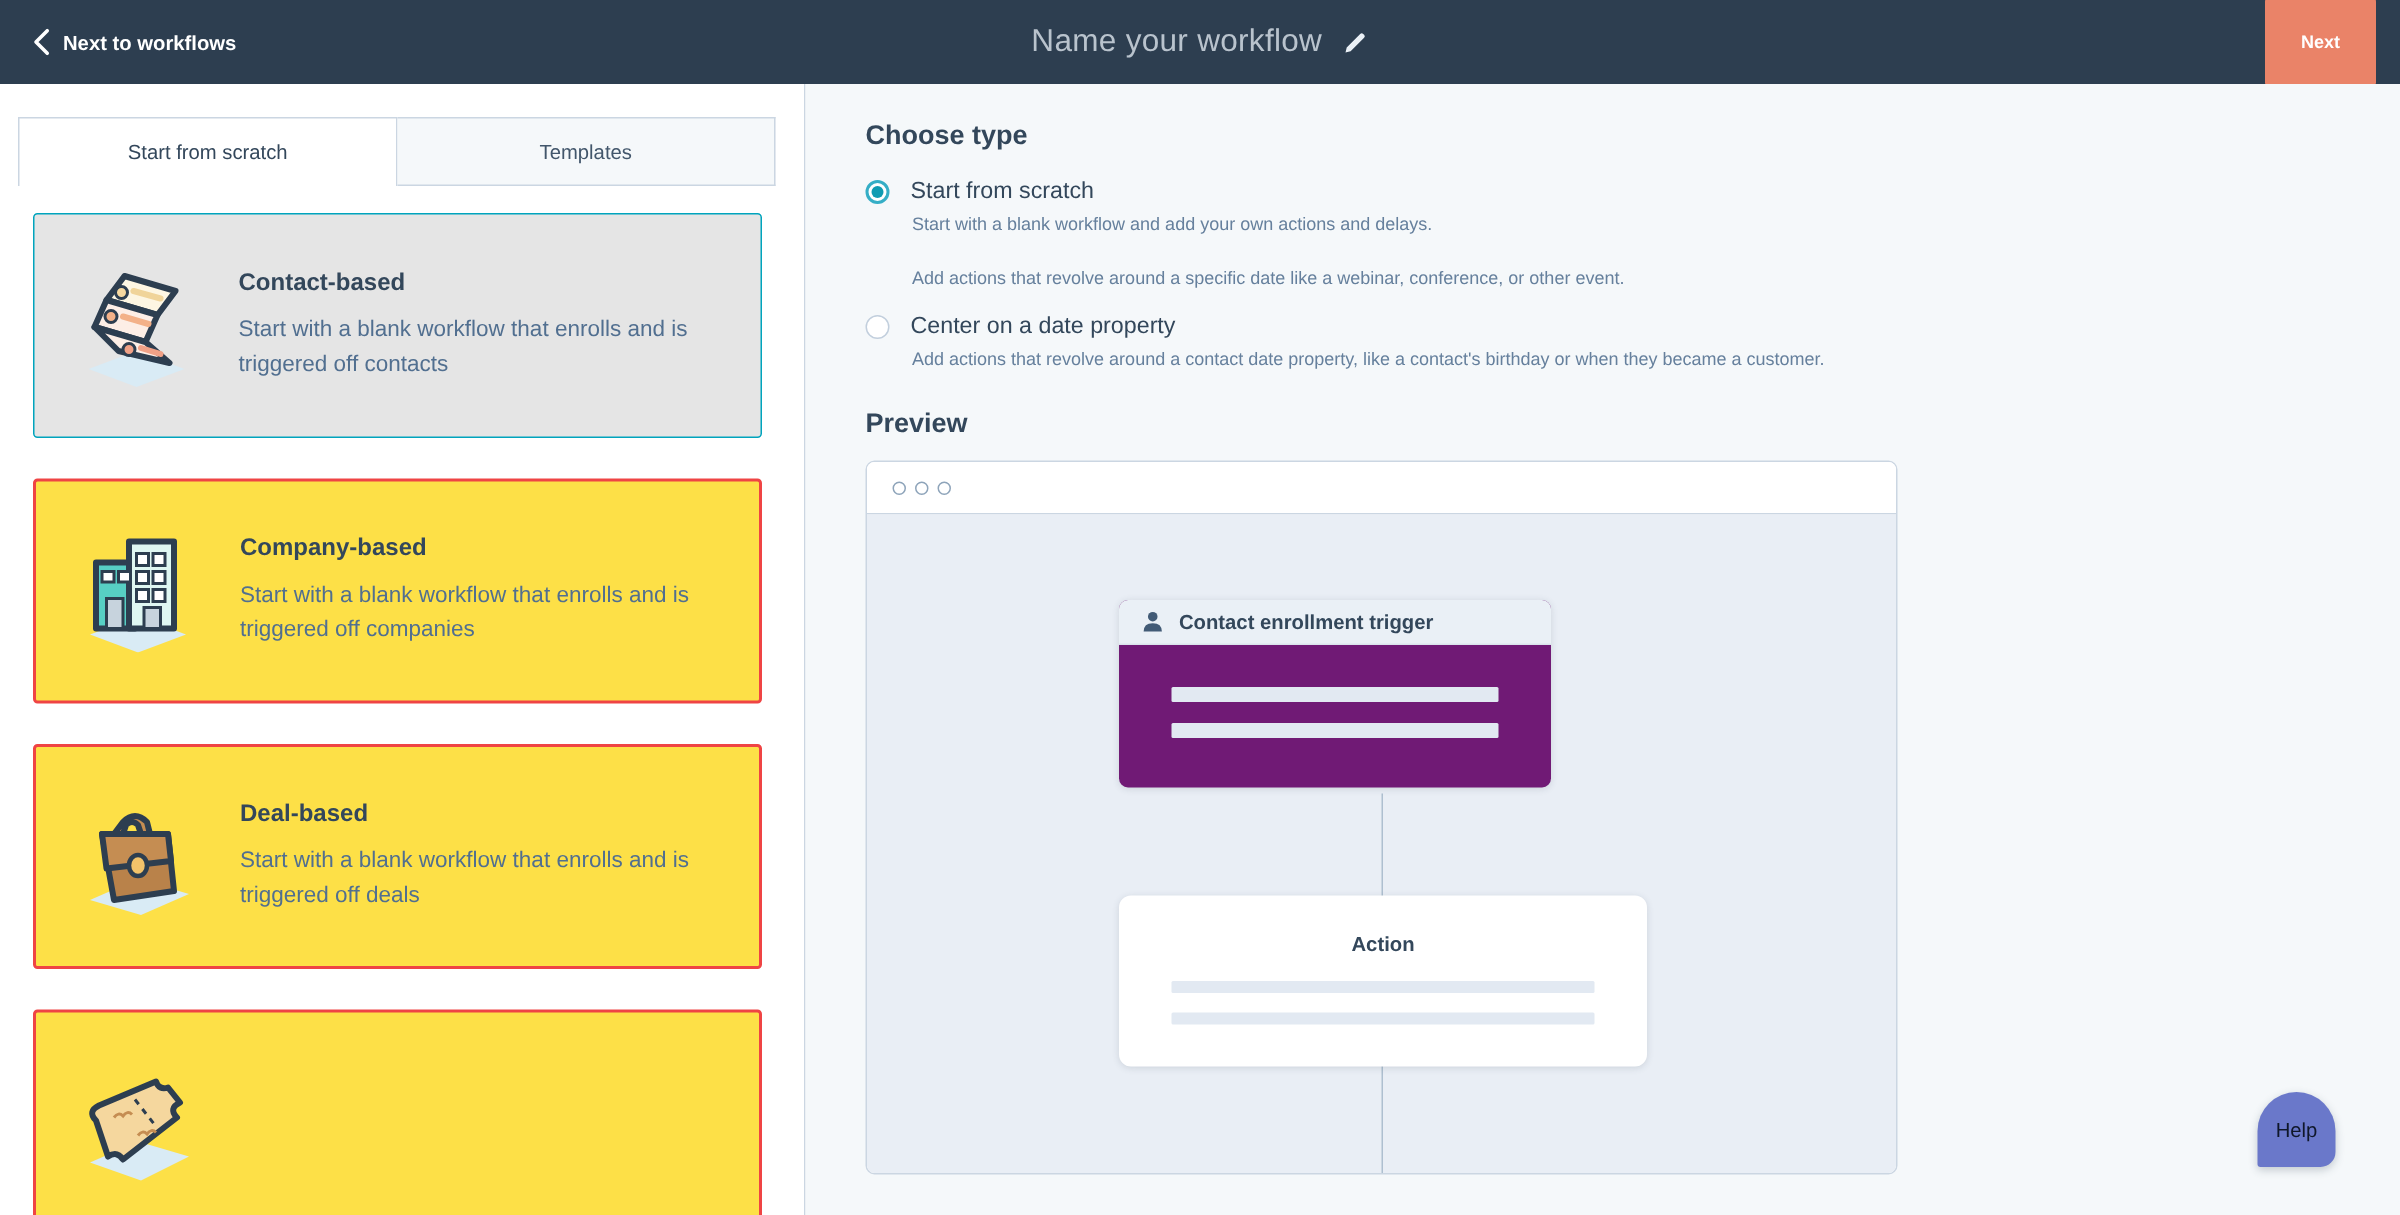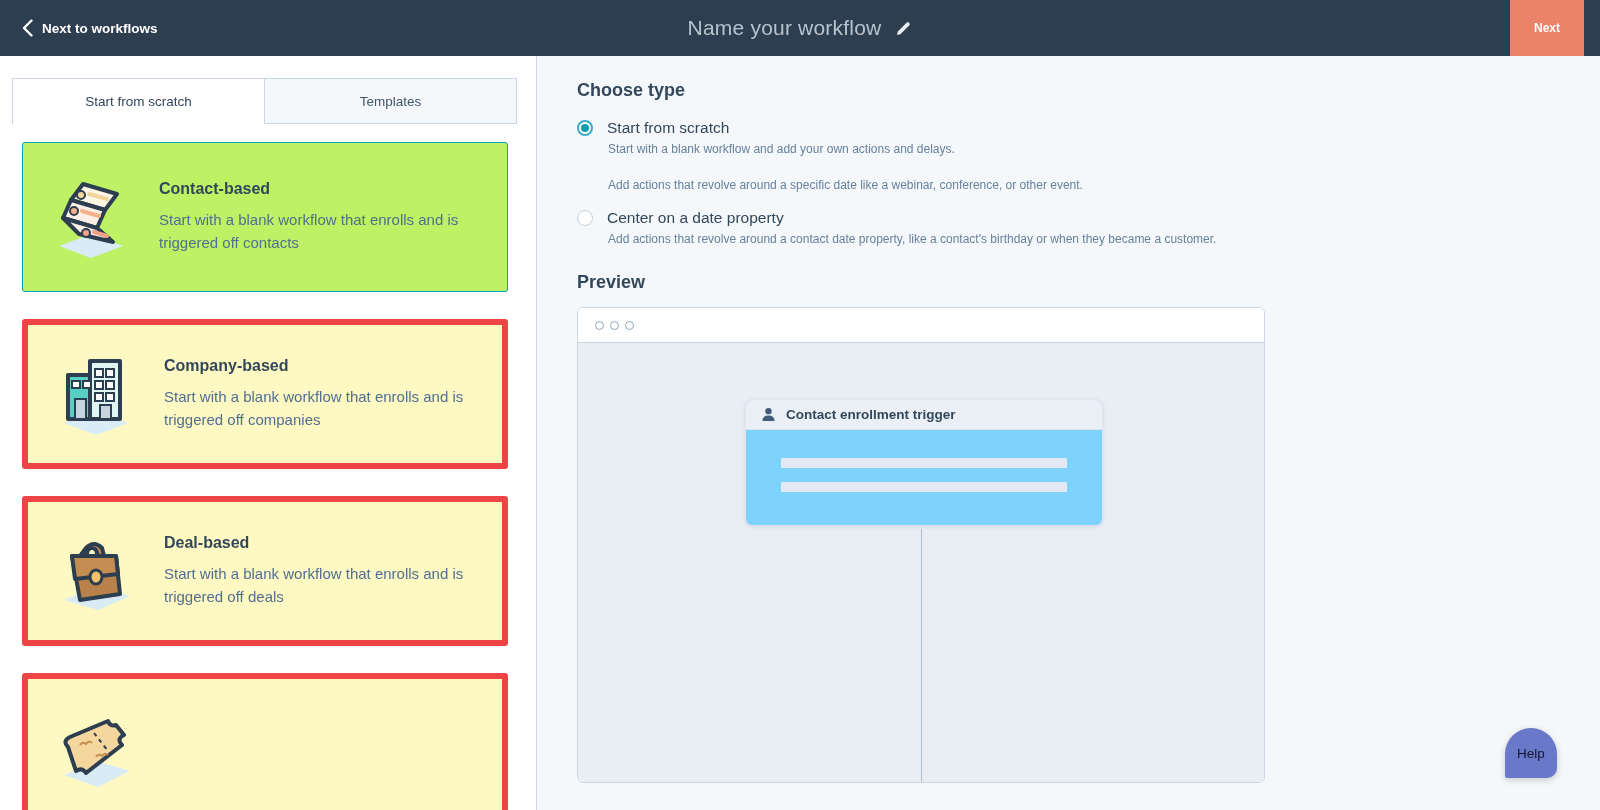--- a/index.html
+++ b/index.html
@@ -20,22 +20,22 @@
   .main-panel { flex:1; background:#f5f8fa; padding:24px 0 0 40px; position:relative; }
 
   
   .tabs { display:flex; width:505px; }
   .tab { flex:1; height:46px; display:flex; align-items:center; justify-content:center; font-size:13.5px; cursor:pointer; }
   .tab.active { background:#fff; border:1px solid #cbd6e2; border-bottom:none; color:#33475b; }
   .tab.inactive { background:#f5f8fa; border:1px solid #cbd6e2; border-left:none; color:#42566b; }
 
   
   .cards { margin:18px 0 0 10px; display:flex; flex-direction:column; gap:27px; }
-  .card { width:486px; min-height:150px; background:#fef9c3; border:6px solid #ef4444; border-radius:3px; display:flex; align-items:center; gap:26px; padding:24px 26px; cursor:pointer; }
-  .card.selected { background:#bef264; border:1.5px solid #00a4bd; }
+  .card { width:486px; min-height:150px; background:#fde047; border:2px solid #ef4444; border-radius:3px; display:flex; align-items:center; gap:26px; padding:24px 26px; cursor:pointer; }
+  .card.selected { background:#e5e5e5; border:1.5px solid #00a4bd; }
   .card-icon { width:84px; flex-shrink:0; display:flex; align-items:center; justify-content:center; }
   .card-title { font-size:16px; font-weight:bold; color:#33475b; margin-bottom:11px; }
   .card-desc { font-size:15px; color:#516f90; line-height:1.5; max-width:330px; }
 
   
   .section-heading { font-size:18px; font-weight:bold; color:#33475b; }
   .options { margin-top:18px; display:flex; flex-direction:column; gap:17px; }
   .option { display:flex; flex-direction:column; }
   .option-row { display:flex; align-items:center; gap:14px; cursor:pointer; }
   .radio { width:16px; height:16px; border-radius:50%; background:#fff; border:1px solid #c2cfdd; flex-shrink:0; position:relative; }
@@ -44,21 +44,21 @@
   .option-label { font-size:15.5px; color:#33475b; }
   .option-desc { font-size:12px; color:#66809d; margin:5px 0 0 31px; }
 
   
   .preview-heading { margin-top:26px; }
   .preview-box { margin-top:14px; width:688px; height:476px; border:1px solid #cbd6e2; border-radius:6px; overflow:hidden; background:#fff; }
   .browser-bar { height:35px; background:#fff; border-bottom:1px solid #cbd6e2; display:flex; align-items:center; gap:6px; padding-left:17px; }
   .dot { width:9px; height:9px; border-radius:50%; border:1.5px solid #8ea4ba; background:transparent; }
   .canvas { position:relative; height:440px; background:#e9eef5; }
   .connector { position:absolute; left:343px; top:186px; bottom:0; width:1px; background:#aebfd0; }
-  .trigger-card { position:absolute; left:168px; top:57px; width:356px; background:#7dd3fc; border-radius:6px; box-shadow:0 1px 5px rgba(45,62,80,.15); overflow:hidden; }
+  .trigger-card { position:absolute; left:168px; top:57px; width:288px; background:#701a75; border-radius:6px; box-shadow:0 1px 5px rgba(45,62,80,.15); overflow:hidden; }
   .trigger-header { background:#eaf0f6; border-bottom:1px solid #dbe3ec; padding:7px 15px; display:flex; align-items:center; gap:10px; }
   .trigger-header span { font-size:13.5px; font-weight:bold; color:#33475b; }
   .trigger-body { padding:28px 35px 33px; }
   .bar { height:10px; background:#e2e9f2; border-radius:1px; }
   .bar + .bar { margin-top:14px; }
   .action-card { position:absolute; left:168px; top:254px; width:352px; height:114px; background:#fff; border-radius:8px; box-shadow:0 1px 5px rgba(45,62,80,.15); text-align:center; padding-top:25px; }
   .action-label { font-size:13.5px; font-weight:bold; color:#33475b; }
   .action-bars { margin:17px 35px 0; }
   .action-bars .bar { height:8px; }
   .action-bars .bar + .bar { margin-top:13px; }
@@ -224,18 +224,25 @@
               <path d="M1.5 15 q0 -6 6.5 -6 q6.5 0 6.5 6 Z" fill="#425b76"></path>
             </svg>
             <span>Contact enrollment trigger</span>
           </div>
           <div class="trigger-body">
             <div class="bar"></div>
             <div class="bar"></div>
           </div>
         </div>
 
+        <div class="action-card">
+          <div class="action-label">Action</div>
+          <div class="action-bars">
+            <div class="bar"></div>
+            <div class="bar"></div>
+          </div>
+        </div>
       </div>
     </div>
   </main>
 </div>
 
 <button class="help-btn">Help</button>
 
 </body></html>

